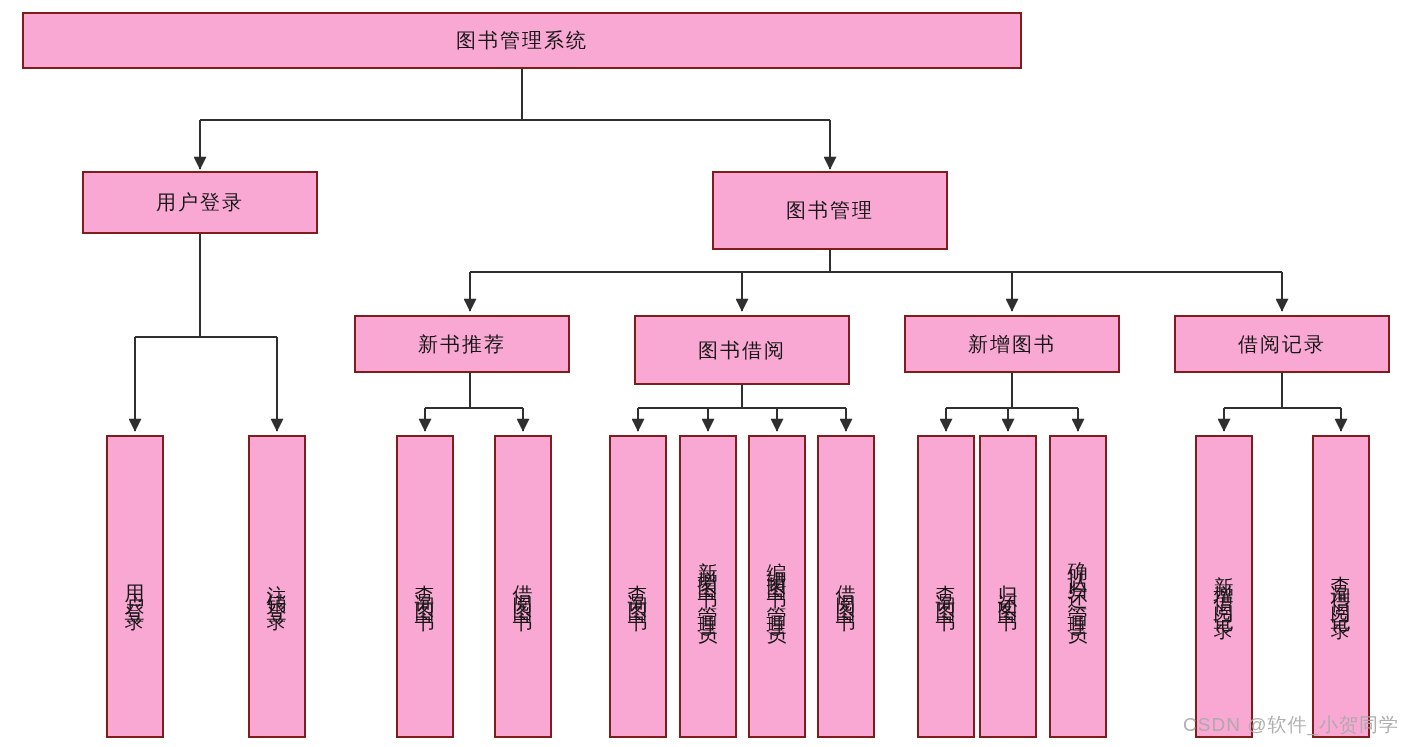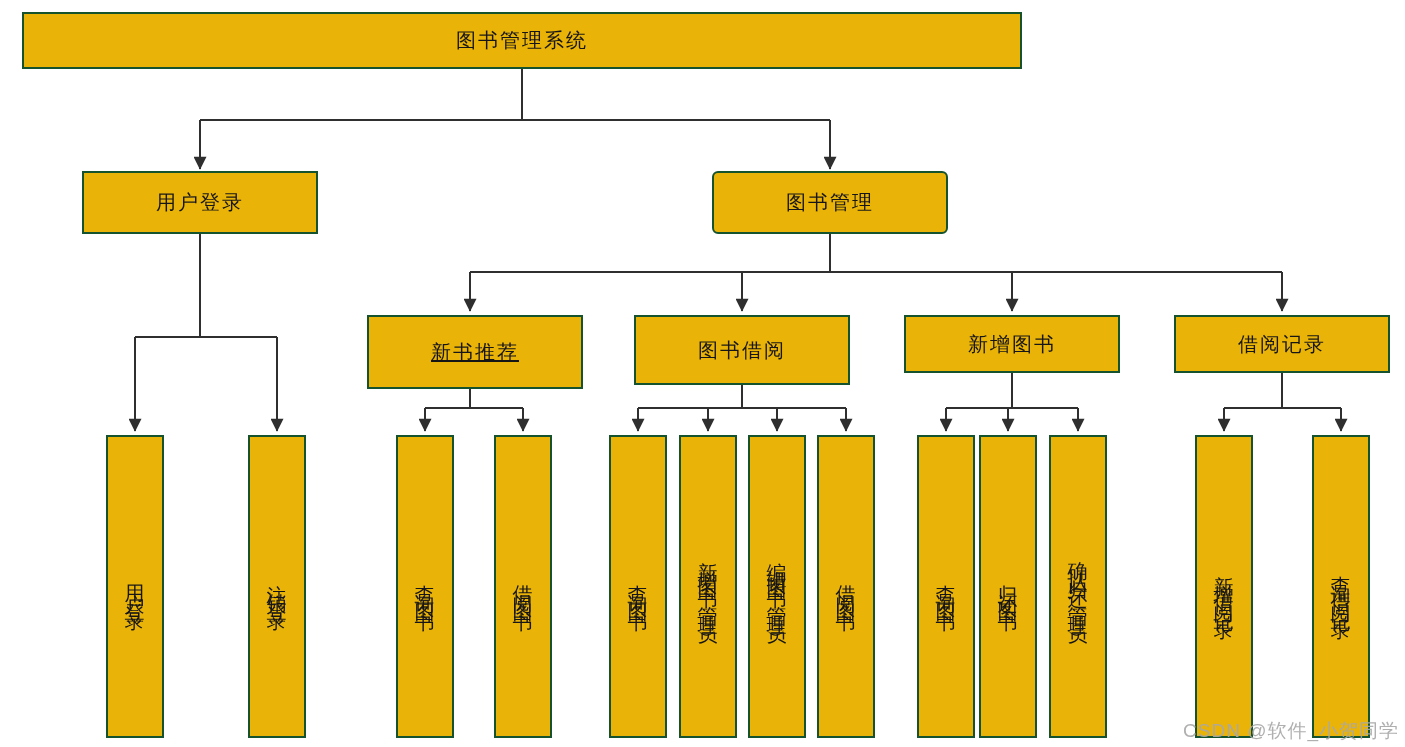--- a/index.html
+++ b/index.html
@@ -16,22 +16,22 @@
     overflow: hidden;
   }
   svg.connectors {
     position: absolute;
     left: 0; top: 0;
     width: 1405px; height: 747px;
   }
   .node {
     position: absolute;
     box-sizing: border-box;
-    background: #eab308;
-    border: 2px solid #14532d;
+    background: #f9a8d4;
+    border: 2px solid #7f1d1d;
     display: flex;
     align-items: center;
     justify-content: center;
     color: #161616;
   }
   .hnode {
     font-size: 20px;
     letter-spacing: 2px;
     text-align: center;
   }
@@ -40,38 +40,38 @@
     text-orientation: mixed;
     font-size: 20px;
     letter-spacing: 9px;
     line-height: 1;
     color: #161616;
   }
   
   .n-root   { left: 22px;   top: 12px;  width: 1000px; height: 57px; }
   
   .n-login  { left: 82px;   top: 171px; width: 236px;  height: 63px; }
-  .n-mgmt   { left: 712px;  top: 171px; width: 236px;  height: 63px; border-radius: 6px; }
+  .n-mgmt   { left: 712px;  top: 171px; width: 236px;  height: 79px; }
   
-  .n-rec    { left: 367px;  top: 315px; width: 216px;  height: 74px; text-decoration: underline; }
+  .n-rec    { left: 354px;  top: 315px; width: 216px;  height: 58px; }
   .n-bor    { left: 634px;  top: 315px; width: 216px;  height: 70px; }
   .n-cur    { left: 904px;  top: 315px; width: 216px;  height: 58px; }
   .n-recd   { left: 1174px; top: 315px; width: 216px;  height: 58px; }
   
   .leaf     { top: 435px; width: 58px; height: 303px; }
   .l-g1a { left: 106px; }  .l-g1b { left: 248px; }
   .l-g2a { left: 396px; }  .l-g2b { left: 494px; }
   .l-g3a { left: 609px; }  .l-g3b { left: 679px; }
   .l-g3c { left: 748px; }  .l-g3d { left: 817px; }
   .l-g4a { left: 917px; }  .l-g4b { left: 979px; }  .l-g4c { left: 1049px; }
   .l-g5a { left: 1195px; } .l-g5b { left: 1312px; }
   .watermark {
     position: absolute;
     right: 6px;
-    bottom: 3px;
+    bottom: 9px;
     font-size: 19px;
     color: rgba(168,168,168,0.92);
     z-index: 10;
     letter-spacing: 1px;
     white-space: nowrap;
   }
 </style>
 </head>
 <body>
 

